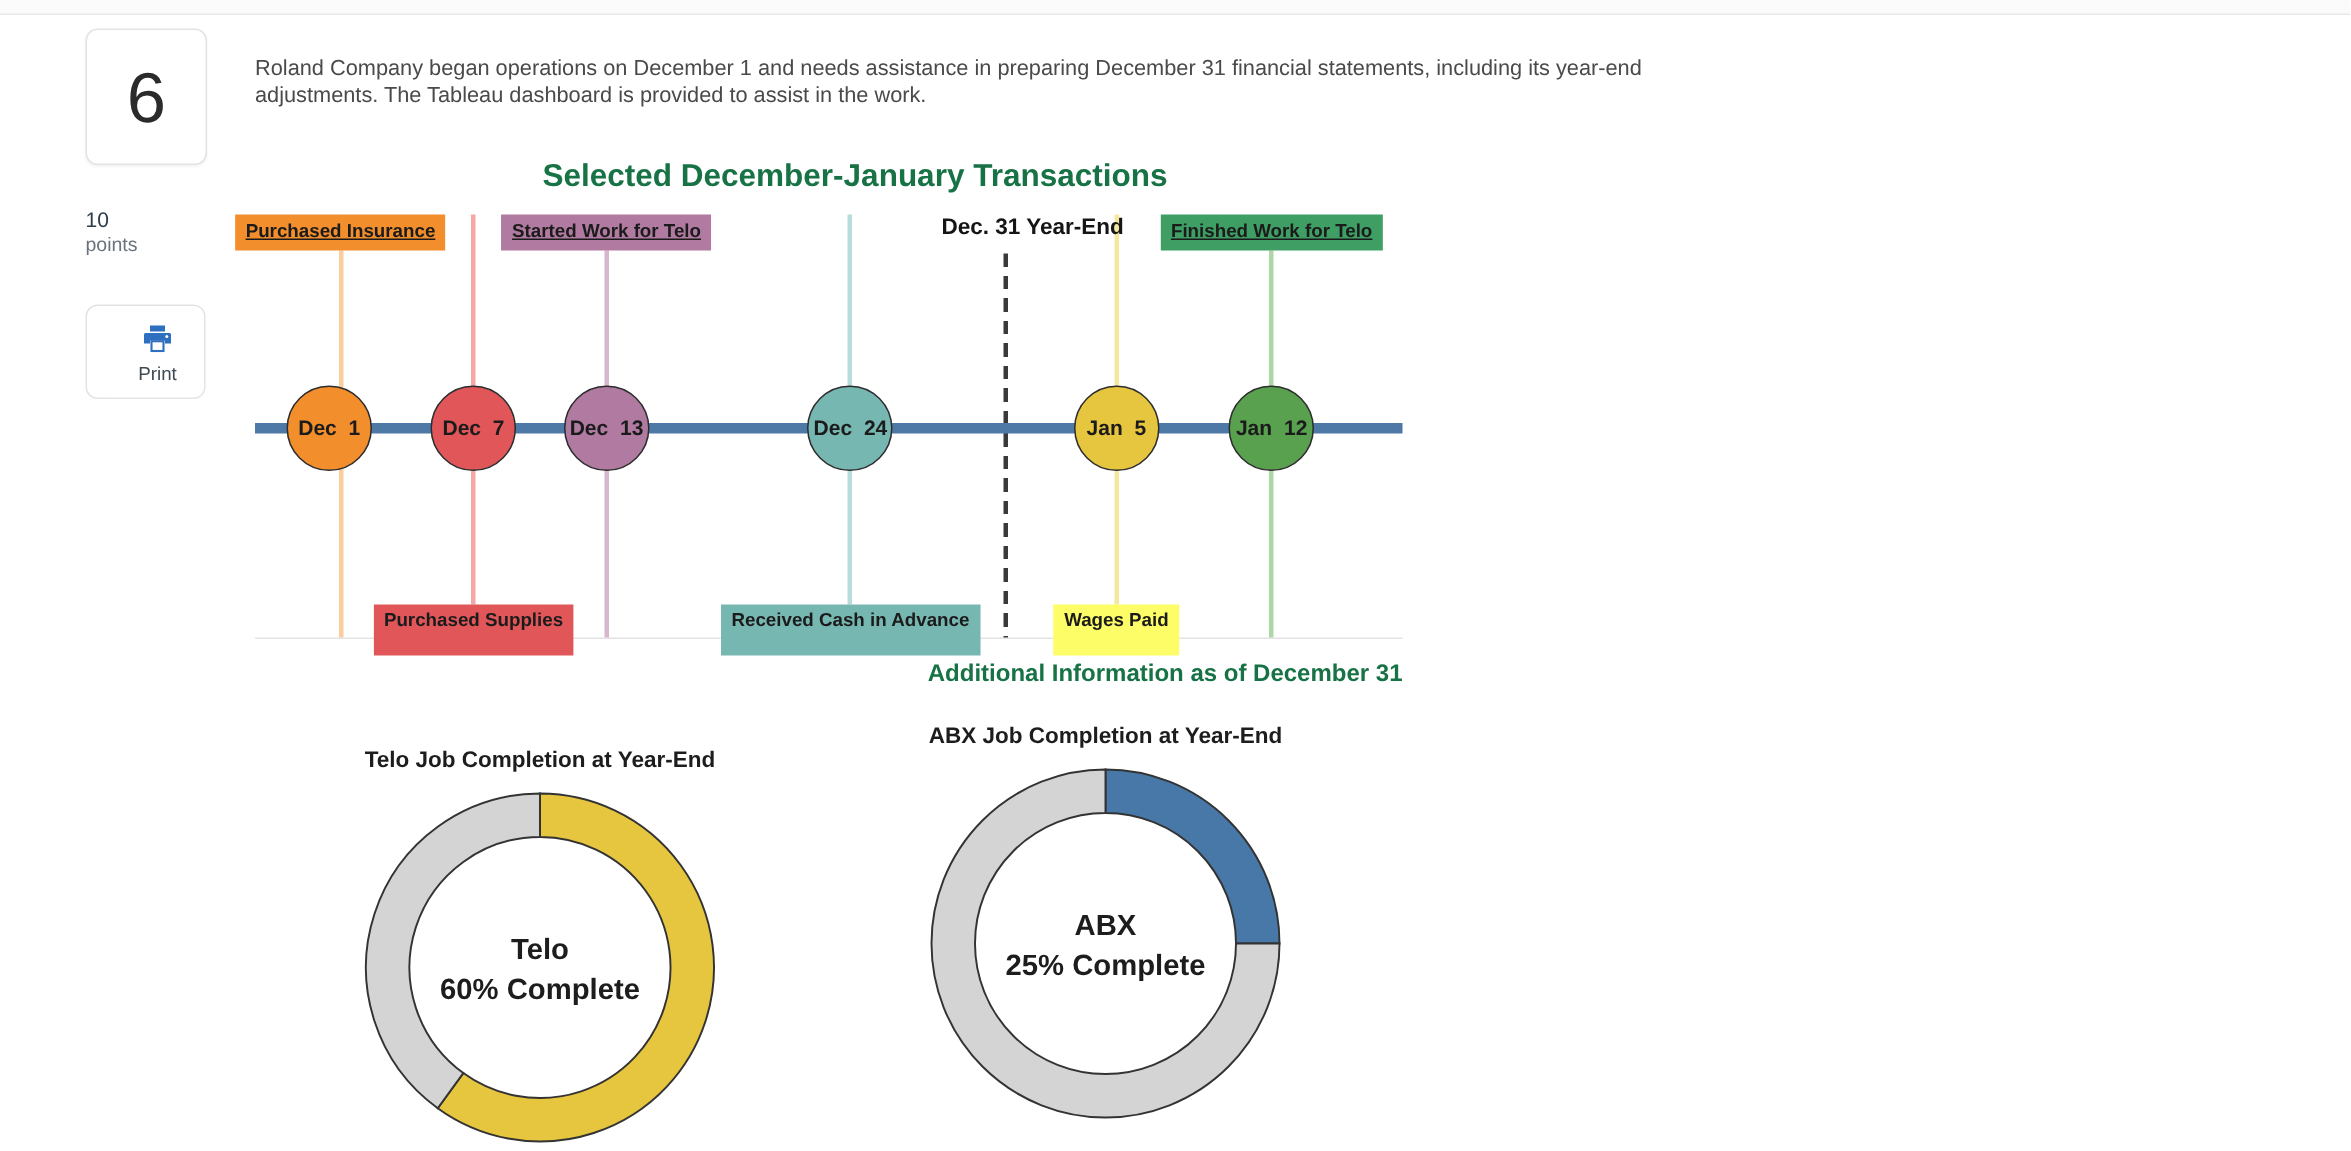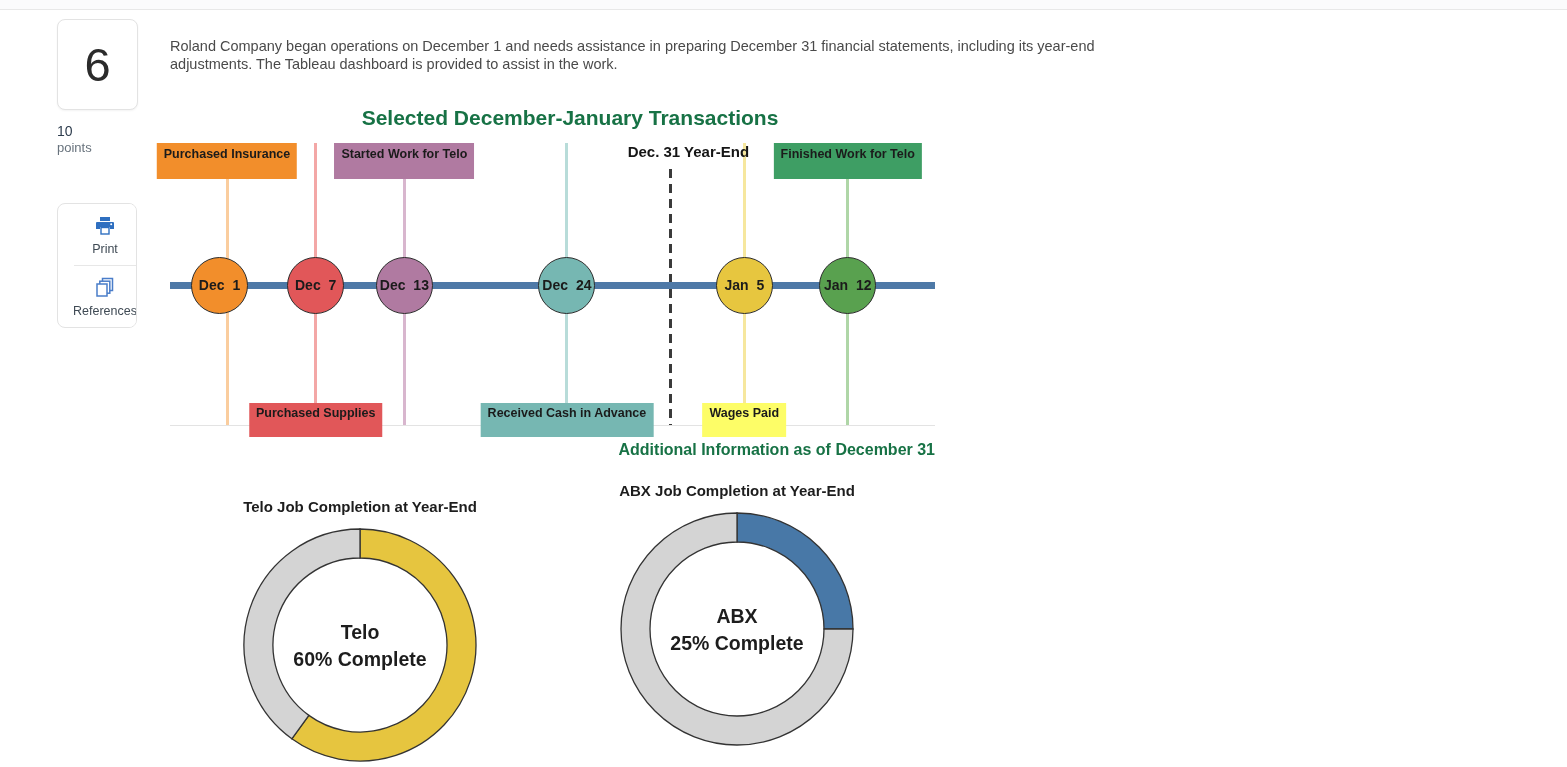--- a/index.html
+++ b/index.html
@@ -9,21 +9,21 @@
 
   .top-bar { position:absolute; left:0; top:0; width:1567px; height:10px;
              background:#fbfbfc; border-bottom:1px solid #e8e8e8; }
 
   
   .qnum-card { position:absolute; left:57px; top:19px; width:81px; height:91px;
                background:#fff; border:1px solid #e3e3e3; border-radius:8px;
                box-shadow:0 1px 2px rgba(0,0,0,.05);
                display:flex; align-items:center; justify-content:center;
                font-size:47px; color:#2b2b2b; }
-  .points-wrap { position:absolute; left:57px; top:123px; line-height:1.2; }
+  .points-wrap { position:absolute; left:57px; top:138px; line-height:1.2; }
   .points-value { font-size:14px; color:#2d3c4d; }
   .points-label { font-size:13px; color:#68737d; }
   .tools-card { position:absolute; left:57px; top:203px; width:80px;
                 background:#fff; border:1px solid #e3e3e3; border-radius:8px;
                 overflow:hidden;padding-left:16px; }
   .tool-btn { width:100%; background:#fff; border:none; cursor:pointer;
               padding:10px 2px 9px; display:flex; flex-direction:column;
               align-items:center; gap:4px; font-family:inherit; }
   .tool-btn + .tool-btn { border-top:1px solid #e7e7e7; }
   .tool-btn .icon { width:24px; height:24px; display:block; }
@@ -45,21 +45,21 @@
                  background:repeating-linear-gradient(to bottom,#3a3a3a 0 9px,transparent 9px 15px); }
   .axis-bar  { position:absolute; left:0; right:0; top:139px; height:6.5px; }
   .ev-circle { position:absolute; top:113.5px; width:57px; height:57px;
                border-radius:50%; border:1.6px solid #2d2d2d;
                display:flex; align-items:center; justify-content:center;
                font-size:14px; font-weight:700; color:#1b1b1b;
                word-spacing:4px; cursor:default; }
   .ev-label  { position:absolute; transform:translateX(-50%);
                font-size:12.5px; font-weight:600; color:#1b1b1b;
                padding:4px 7px; white-space:nowrap; }
-  .ev-label.top    { top:0; height:36px; }
+  .ev-label.top    { top:0; height:24px;text-decoration:underline; }
   .ev-label.bottom { top:260px; height:34px; padding:3px 7px; }
   .marker-label { position:absolute; transform:translateX(-50%); top:0;
                   font-size:15px; font-weight:700; color:#151515; white-space:nowrap;padding-left:36px; }
 
   
   .donut-block { position:absolute; top:482px; width:260px; text-align:center; }
   .donut-title { font-size:15px; font-weight:700; color:#1d1d1d;
                  margin-bottom:5px; white-space:nowrap; }
   .donut-center-text { font-size:19.5px; font-weight:700; fill:#1d1d1d;
                        font-family:"Liberation Sans", sans-serif; }
@@ -80,30 +80,20 @@
   <button class="tool-btn">
     <span class="icon">
       <svg viewBox="0 0 24 24" width="24" height="24">
         <path fill="#2F6FC0" d="M7 3h10v4H7z"></path>
         <path fill="#2F6FC0" d="M4 8h16a1 1 0 0 1 1 1v6h-4v-2H7v2H3V9a1 1 0 0 1 1-1z"></path>
         <circle cx="18.2" cy="10.3" r="1" fill="#fff"></circle>
         <rect x="8" y="13.5" width="8" height="6.5" fill="#fff" stroke="#2F6FC0" stroke-width="1.4"></rect>
       </svg>
     </span>
     <span class="lbl">Print</span>
-  </button>
-  <button class="tool-btn">
-    <span class="icon">
-      <svg viewBox="0 0 24 24" width="24" height="24" fill="#fff" stroke="#4A7DC9" stroke-width="1.5">
-        <rect x="9.5" y="2.5" width="10" height="12"></rect>
-        <rect x="6.8" y="5.2" width="10" height="12"></rect>
-        <rect x="4" y="8" width="10" height="12"></rect>
-      </svg>
-    </span>
-    <span class="lbl">References</span>
   </button>
 </div>
 
 <p class="question-text">Roland Company began operations on December 1 and needs assistance in preparing December 31 financial statements, including its year-end adjustments. The Tableau dashboard is provided to assist in the work.</p>
 
 <h2 class="section-title" id="timeline-title">Selected December-January Transactions</h2>
 <div id="timeline">
     <div class="ev-line" style="left: 55.5px; background: rgb(250, 205, 158); top: 24px; bottom: 0px;"></div>
     <div class="ev-line" style="left: 144.18px; background: rgb(243, 167, 166); top: 0px; height: 260px;"></div>
     <div class="ev-line" style="left: 232.86px; background: rgb(216, 182, 206); top: 24px; bottom: 0px;"></div>

